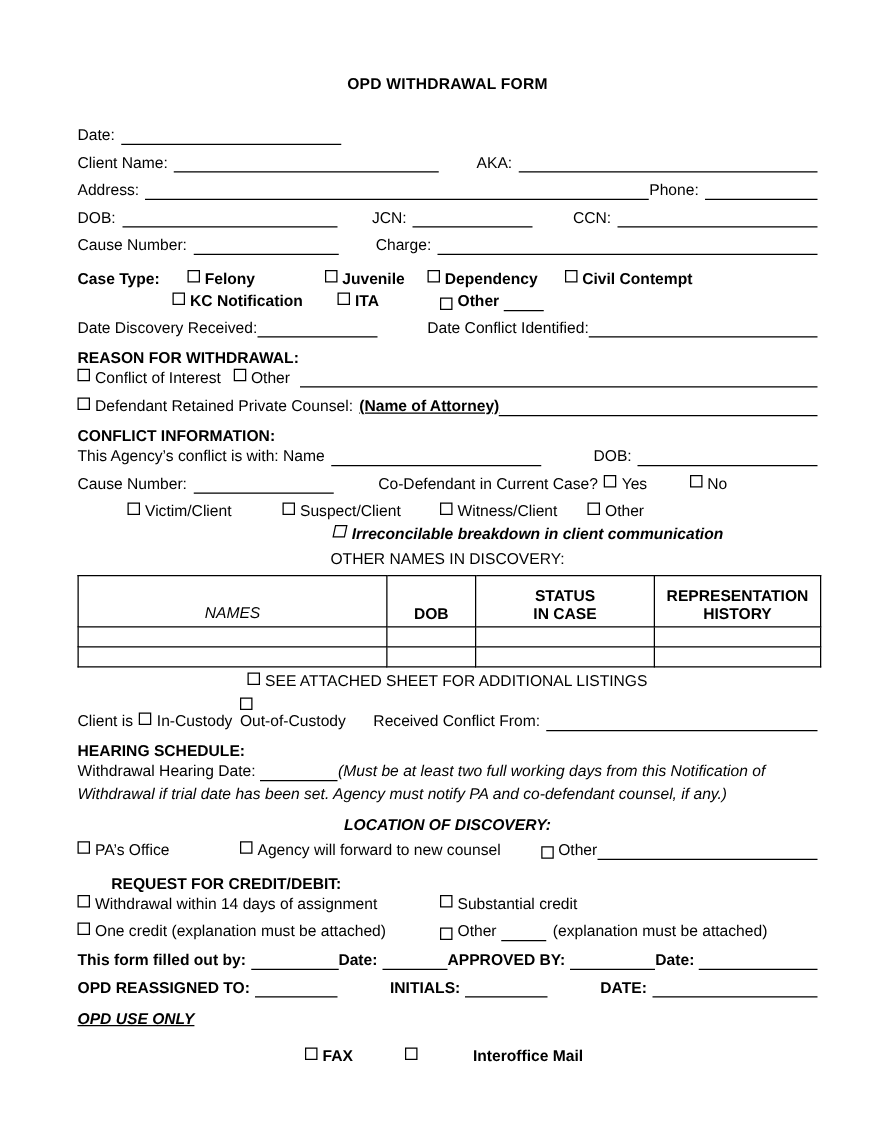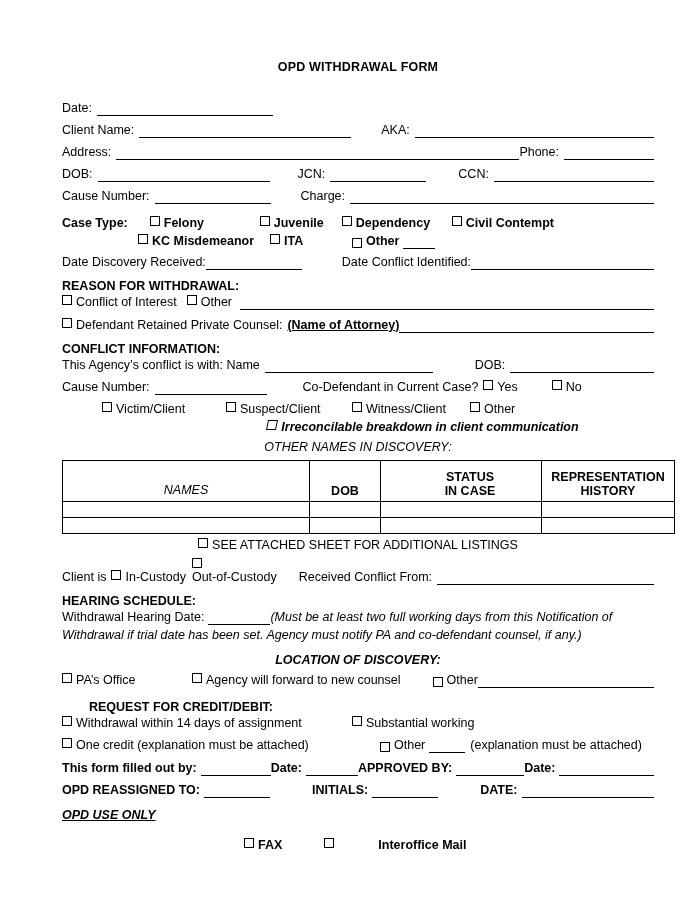--- a/index.html
+++ b/index.html
@@ -111,21 +111,20 @@
   .tight { margin-bottom: 2px; }
   .centerhead {
     text-align: center;
     font-weight: bold;
     font-style: italic;
     margin-top: 10px;
     margin-bottom: 5px;
   }
   .disc-center {
     text-align: center;
-    font-style: italic;
     margin-top: 5px;
     margin-bottom: 2px;
   }
   .gap-md { margin-top: 11px; }
 </style>
 </head>
 <body>
 
 <div class="page">
 <div class="doc">
@@ -189,21 +188,21 @@
     <span style="display:inline-flex;align-items:baseline;">
       <span class="cb"></span>
       <span class="b">Civil Contempt</span>
     </span>
   </div>
 
   <div class="row" style="margin-bottom:5px;">
     <span class="sp" style="width:76px;"></span>
     <span style="display:inline-flex;align-items:baseline;width:132px;">
       <span class="cb"></span>
-      <span class="b">KC Misdemeanor</span>
+      <span class="b">KC Notification</span>
     </span>
     <span style="display:inline-flex;align-items:baseline;width:82px;">
       <span class="cb"></span>
       <span class="b">ITA</span>
     </span>
     <span style="display:inline-flex;align-items:flex-end;">
       <span class="cb"></span>
       <span class="b">Other</span>
       <span class="rule" style="width:32px;margin-left:4px;"></span>
     </span>
@@ -295,21 +294,21 @@
     </span>
   </div>
 
   <div class="disc-center">OTHER NAMES IN DISCOVERY:</div>
 
   <table class="names">
     <thead>
       <tr>
         <th class="names-h" style="width:246px;">NAMES</th>
         <th style="width:70px;">DOB</th>
-        <th style="width:142px;padding-left:18px;">
+        <th style="width:142px;">
           <span>STATUS</span><br>
           <span>IN CASE</span>
         </th>
         <th style="width:132px;">
           <span>REPRESENTATION</span><br>
           <span>HISTORY</span>
         </th>
       </tr>
     </thead>
     <tbody>
@@ -385,25 +384,25 @@
 
   <div class="sect" style="margin-top:12px;padding-left:27px;">REQUEST FOR CREDIT/DEBIT:</div>
 
   <div class="row">
     <span style="display:inline-flex;align-items:baseline;width:290px;">
       <span class="cb"></span>
       <span>Withdrawal within 14 days of assignment</span>
     </span>
     <span style="display:inline-flex;align-items:baseline;">
       <span class="cb"></span>
-      <span>Substantial working</span>
-    </span>
-  </div>
-
-  <div class="row" style="margin-top:6px;gap:28px;">
+      <span>Substantial credit</span>
+    </span>
+  </div>
+
+  <div class="row" style="margin-top:6px;">
     <span style="display:inline-flex;align-items:baseline;width:290px;">
       <span class="cb"></span>
       <span>One credit (explanation must be attached)</span>
     </span>
     <span style="display:inline-flex;align-items:flex-end;">
       <span class="cb"></span>
       <span>Other</span>
       <span class="rule" style="width:36px;margin-left:4px;margin-right:5px;"></span>
       <span>(explanation must be attached)</span>
     </span>

